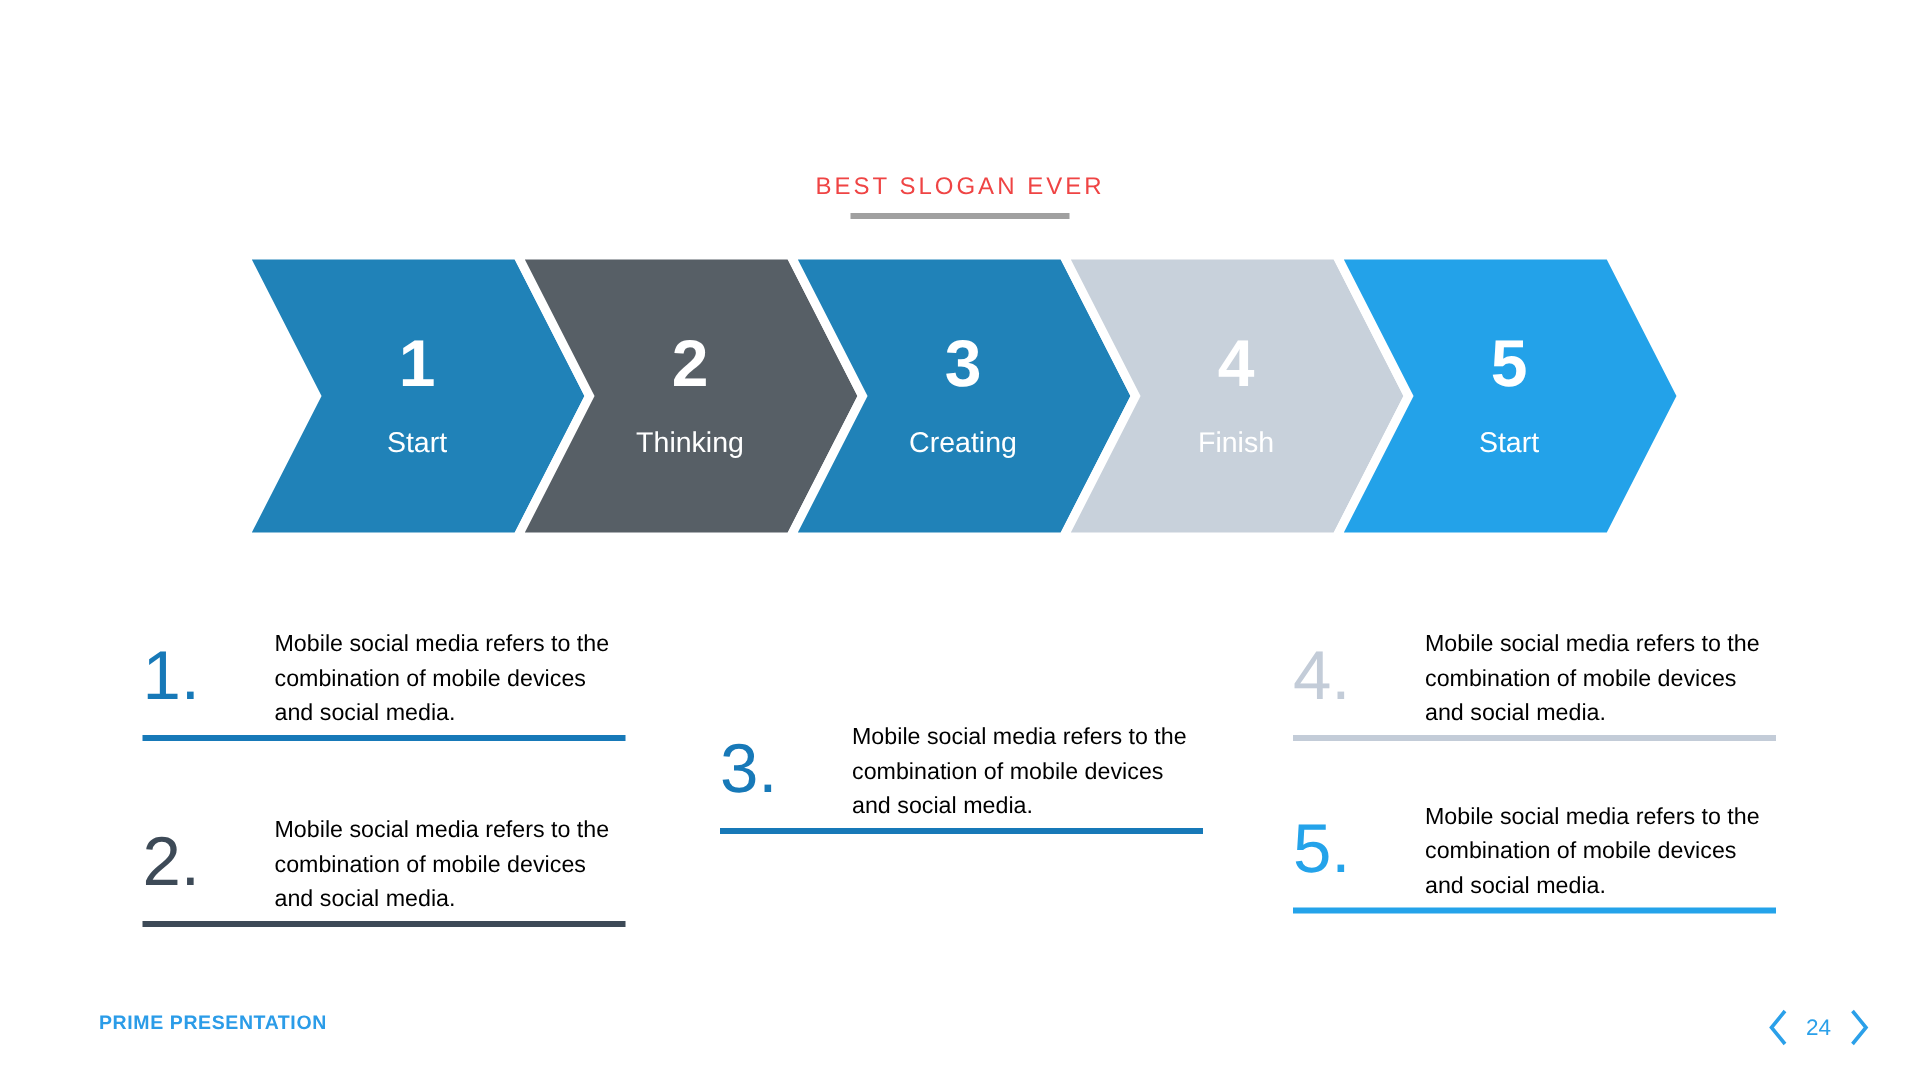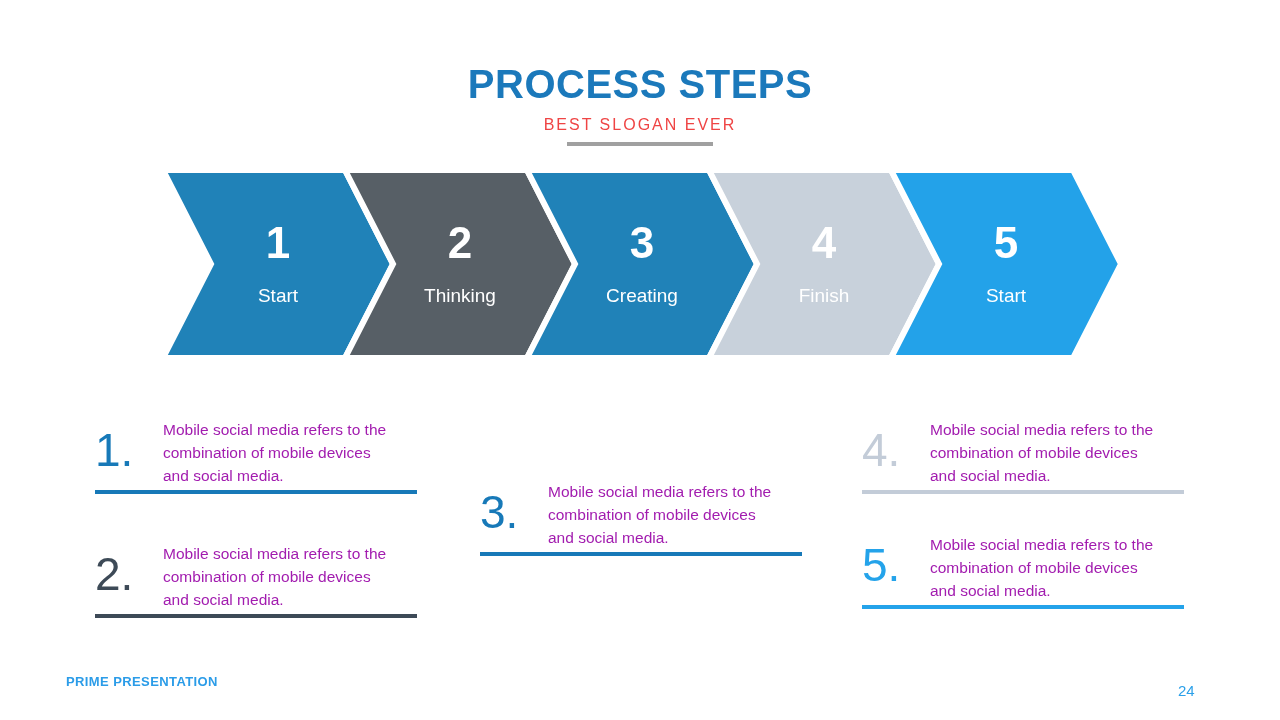--- a/index.html
+++ b/index.html
@@ -23,43 +23,42 @@
           color:#ffffff; pointer-events:none; }
   .step .num { font-size:44px; font-weight:600; line-height:1; }
   .step .lbl { font-size:19px; font-weight:400; margin-top:20px; }
   .s0 { left:0; } .s1 { left:182px; } .s2 { left:364px; } .s3 { left:546px; } .s4 { left:728px; }
 
   
   .block { position:absolute; width:322px; }
   .block .row { display:flex; }
   .block .bnum { width:68px; flex:none; font-size:46px; font-weight:300;
                  line-height:1; padding-top:14px; }
-  .block .btxt { width:225px; font-size:15.5px; line-height:23px; color:#a21caf;
-                 padding-top:5px; }
+  .block .btxt { width:225px; font-size:15.5px; line-height:23px; color:#000000;
+                 padding-top:5px;margin-left:20px; }
   .block .rule { height:4px; margin-top:3px; }
   .b1 { left:95px;  top:413px; }
   .b2 { left:95px;  top:537px; }
   .b3 { left:480px; top:475px; }
   .b4 { left:862px; top:413px; }
   .b5 { left:862px; top:528px; }
 
   
   .brand { position:absolute; left:38px; top:674px; font-size:13px; font-weight:600;
            letter-spacing:0.4px; color:#2b9ce8;padding-left:28px; }
   .pagenav { position:absolute; left:1178px; top:671px; height:28px;
-             display:flex; align-items:center; gap:11px;flex-direction:column; }
+             display:flex; align-items:center; gap:11px; }
   .pagenum { font-size:15px; color:#2ba0e9; }
   .chev { display:block; cursor:pointer; }
 </style>
 </head>
 <body>
 
 <div class="slide">
 
-  <div class="title">PROCESS STEPS</div>
   <div class="subtitle">BEST SLOGAN EVER</div>
   <div class="subtitle-rule"></div>
 
   <svg class="arrow-svg" width="958" height="188" viewBox="0 0 958 188">
     <polygon points="0,0 182,0 230,94 182,188 0,188 48,94" stroke="#ffffff" stroke-width="6" style="fill: rgb(32, 130, 184);"></polygon>
     <polygon points="182,0 364,0 412,94 364,188 182,188 230,94" stroke="#ffffff" stroke-width="6" style="fill: rgb(87, 95, 102);"></polygon>
     <polygon points="364,0 546,0 594,94 546,188 364,188 412,94" stroke="#ffffff" stroke-width="6" style="fill: rgb(32, 130, 184);"></polygon>
     <polygon points="546,0 728,0 776,94 728,188 546,188 594,94" stroke="#ffffff" stroke-width="6" style="fill: rgb(200, 209, 219);"></polygon>
     <polygon points="728,0 910,0 958,94 910,188 728,188 776,94" stroke="#ffffff" stroke-width="6" style="fill: rgb(35, 162, 233);"></polygon>
   </svg>

